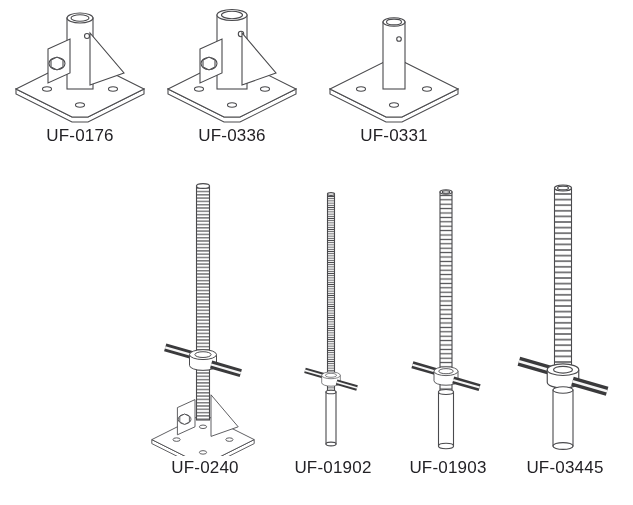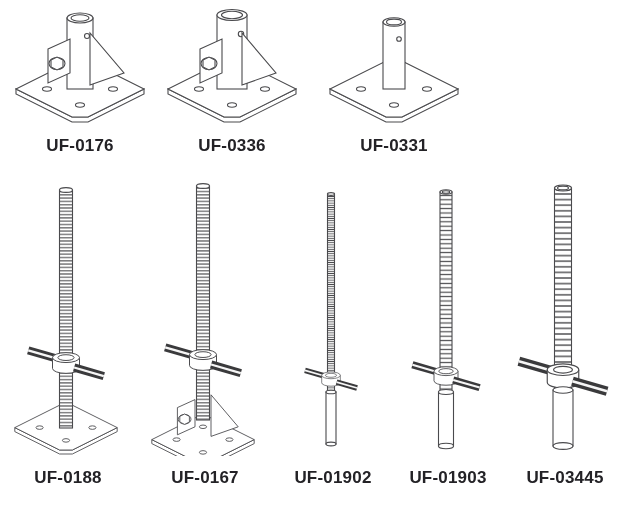--- a/index.html
+++ b/index.html
@@ -18,24 +18,24 @@
     font-family: "Liberation Sans", sans-serif;
   }
   figure.product {
     position: absolute;
     margin: 0;
     padding: 0;
     text-align: center;
   }
   figure.product figcaption {
     font-size: 17px;
-    font-weight: 700;
+    font-weight: 400;
     letter-spacing: 0.2px;
     color: var(--label-text);
-    margin-top: 12px;
+    margin-top: 2px;
     white-space: nowrap;
   }
   figure.product svg { display: block; }
 
   
   .s  { stroke: var(--line); stroke-width: 1.1; fill: none; }
   .w  { stroke: var(--line); stroke-width: 1.1; fill: #fff; }
   .wf { fill: #fff; stroke: none; }
   .rod { stroke: var(--line); stroke-width: 1.1; }
   .hb { stroke: var(--dark-fill); stroke-width: 9; fill: none; }
@@ -124,45 +124,33 @@
         <rect class="w" x="64" y="16" width="22" height="67"></rect>
         <ellipse class="w" cx="75" cy="16" rx="11" ry="4.3"></ellipse>
         <ellipse class="s" cx="75" cy="16" rx="7.5" ry="2.9"></ellipse>
         <circle class="s" cx="80" cy="33" r="2.3"></circle>
       </g>
     </svg>
     <figcaption>UF-0331</figcaption>
   </figure>
 
 
-  <figure class="product" style="left:6px; top:180px; width:124px">
-    <svg width="124" height="276" viewBox="0 0 124 276">
-      <use href="#g-plate" transform="translate(4,214) scale(0.8)"></use>
-      <g>
-        <rect class="wf" x="53.5" y="10" width="13" height="238"></rect>
-        <rect class="rod" fill="url(#thr3)" x="53.5" y="10" width="13" height="238"></rect>
-        <ellipse class="w" cx="60" cy="10" rx="6.5" ry="2.4"></ellipse>
-      </g>
-      <use href="#g-wingnut" transform="translate(19.5,163.2) scale(0.9)"></use>
-    </svg>
-    <figcaption>UF-0188</figcaption>
-  </figure>
 
   <figure class="product" style="left:143px; top:180px; width:124px">
     <svg width="124" height="276" viewBox="0 0 124 276">
       <use href="#g-plate" transform="translate(4,226) scale(0.8)"></use>
       <g>
         <rect class="wf" x="53.5" y="6" width="13" height="234"></rect>
         <rect class="rod" fill="url(#thr3)" x="53.5" y="6" width="13" height="234"></rect>
         <ellipse class="w" cx="60" cy="6" rx="6.5" ry="2.4"></ellipse>
       </g>
       <use href="#g-gussets" transform="translate(4,226) scale(0.8)"></use>
       <use href="#g-wingnut" transform="translate(19.5,160.2) scale(0.9)"></use>
     </svg>
-    <figcaption>UF-0167</figcaption>
+    <figcaption>UF-0240</figcaption>
   </figure>
 
   <figure class="product" style="left:271px; top:180px; width:124px">
     <svg width="124" height="276" viewBox="0 0 124 276">
       <g>
         <rect class="wf" x="56.5" y="14" width="7" height="204"></rect>
         <rect class="rod" fill="url(#thr2)" x="56.5" y="14" width="7" height="204"></rect>
         <ellipse class="w" cx="60" cy="14" rx="3.5" ry="1.4"></ellipse>
       </g>
       <use href="#g-wingnut" transform="translate(32.1,185.4) scale(0.62)"></use>

